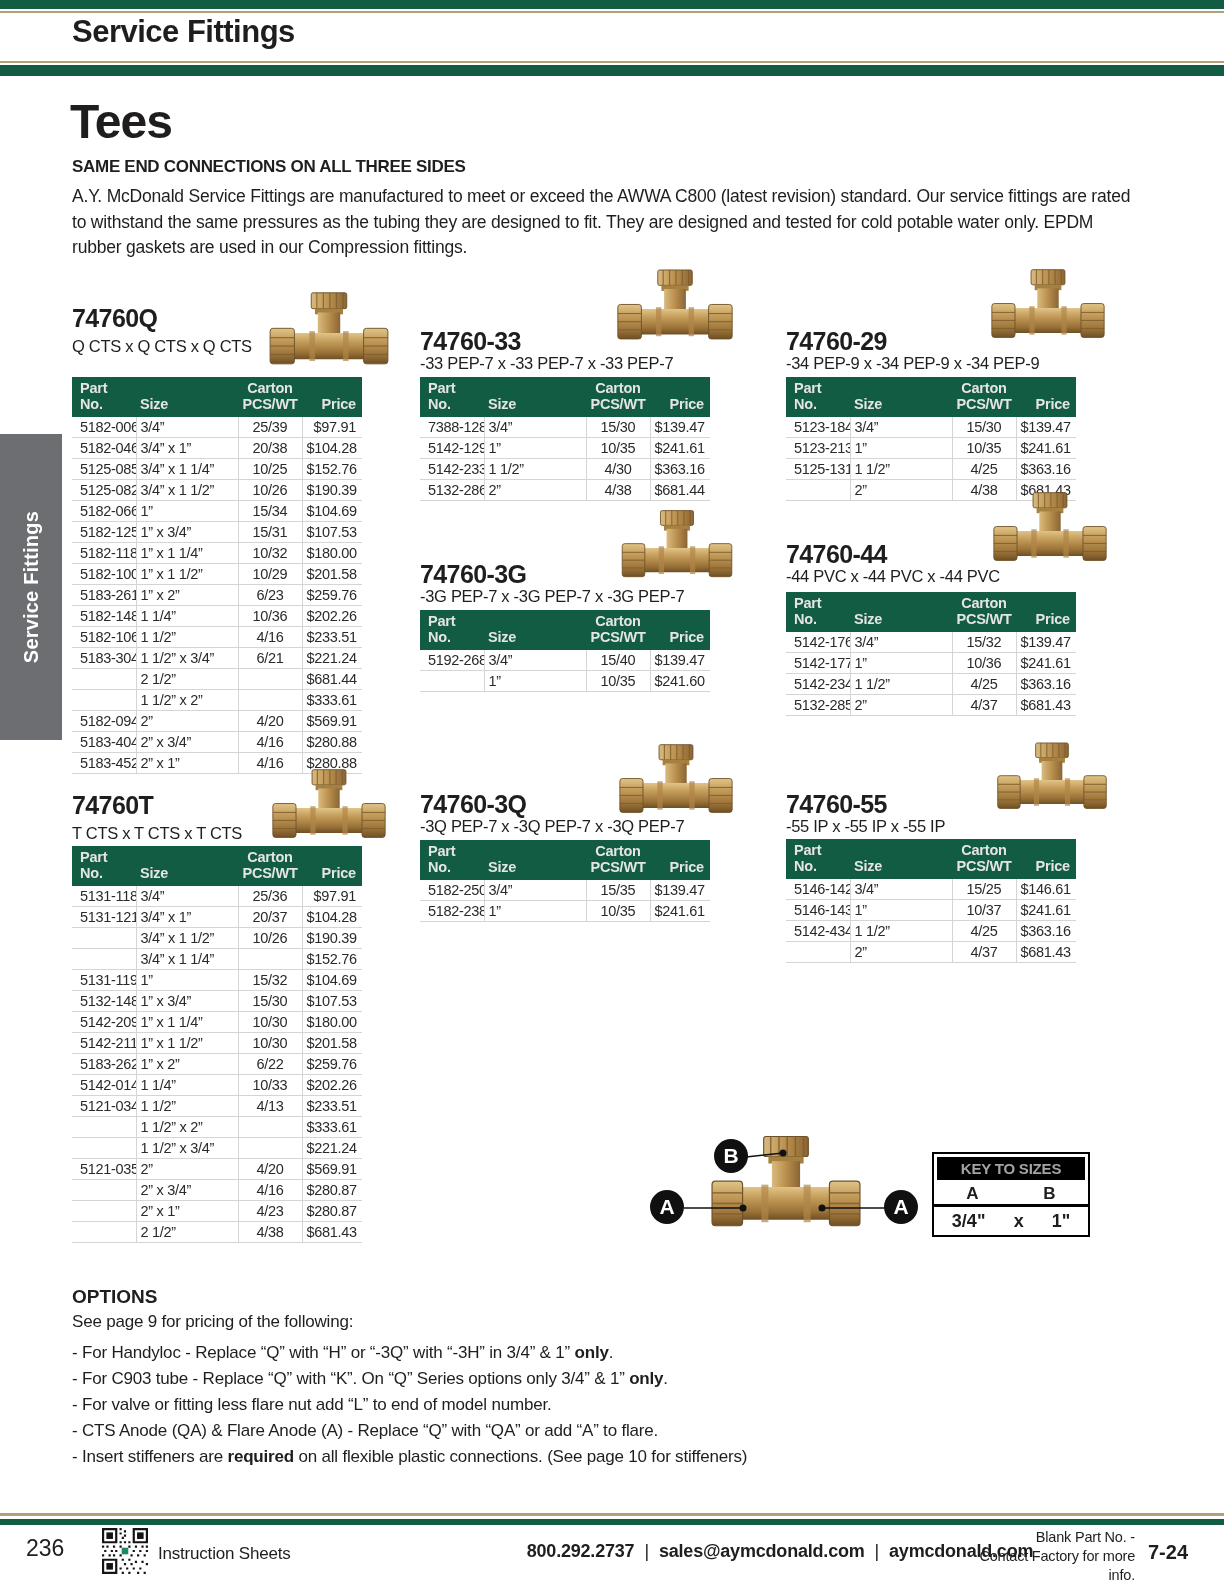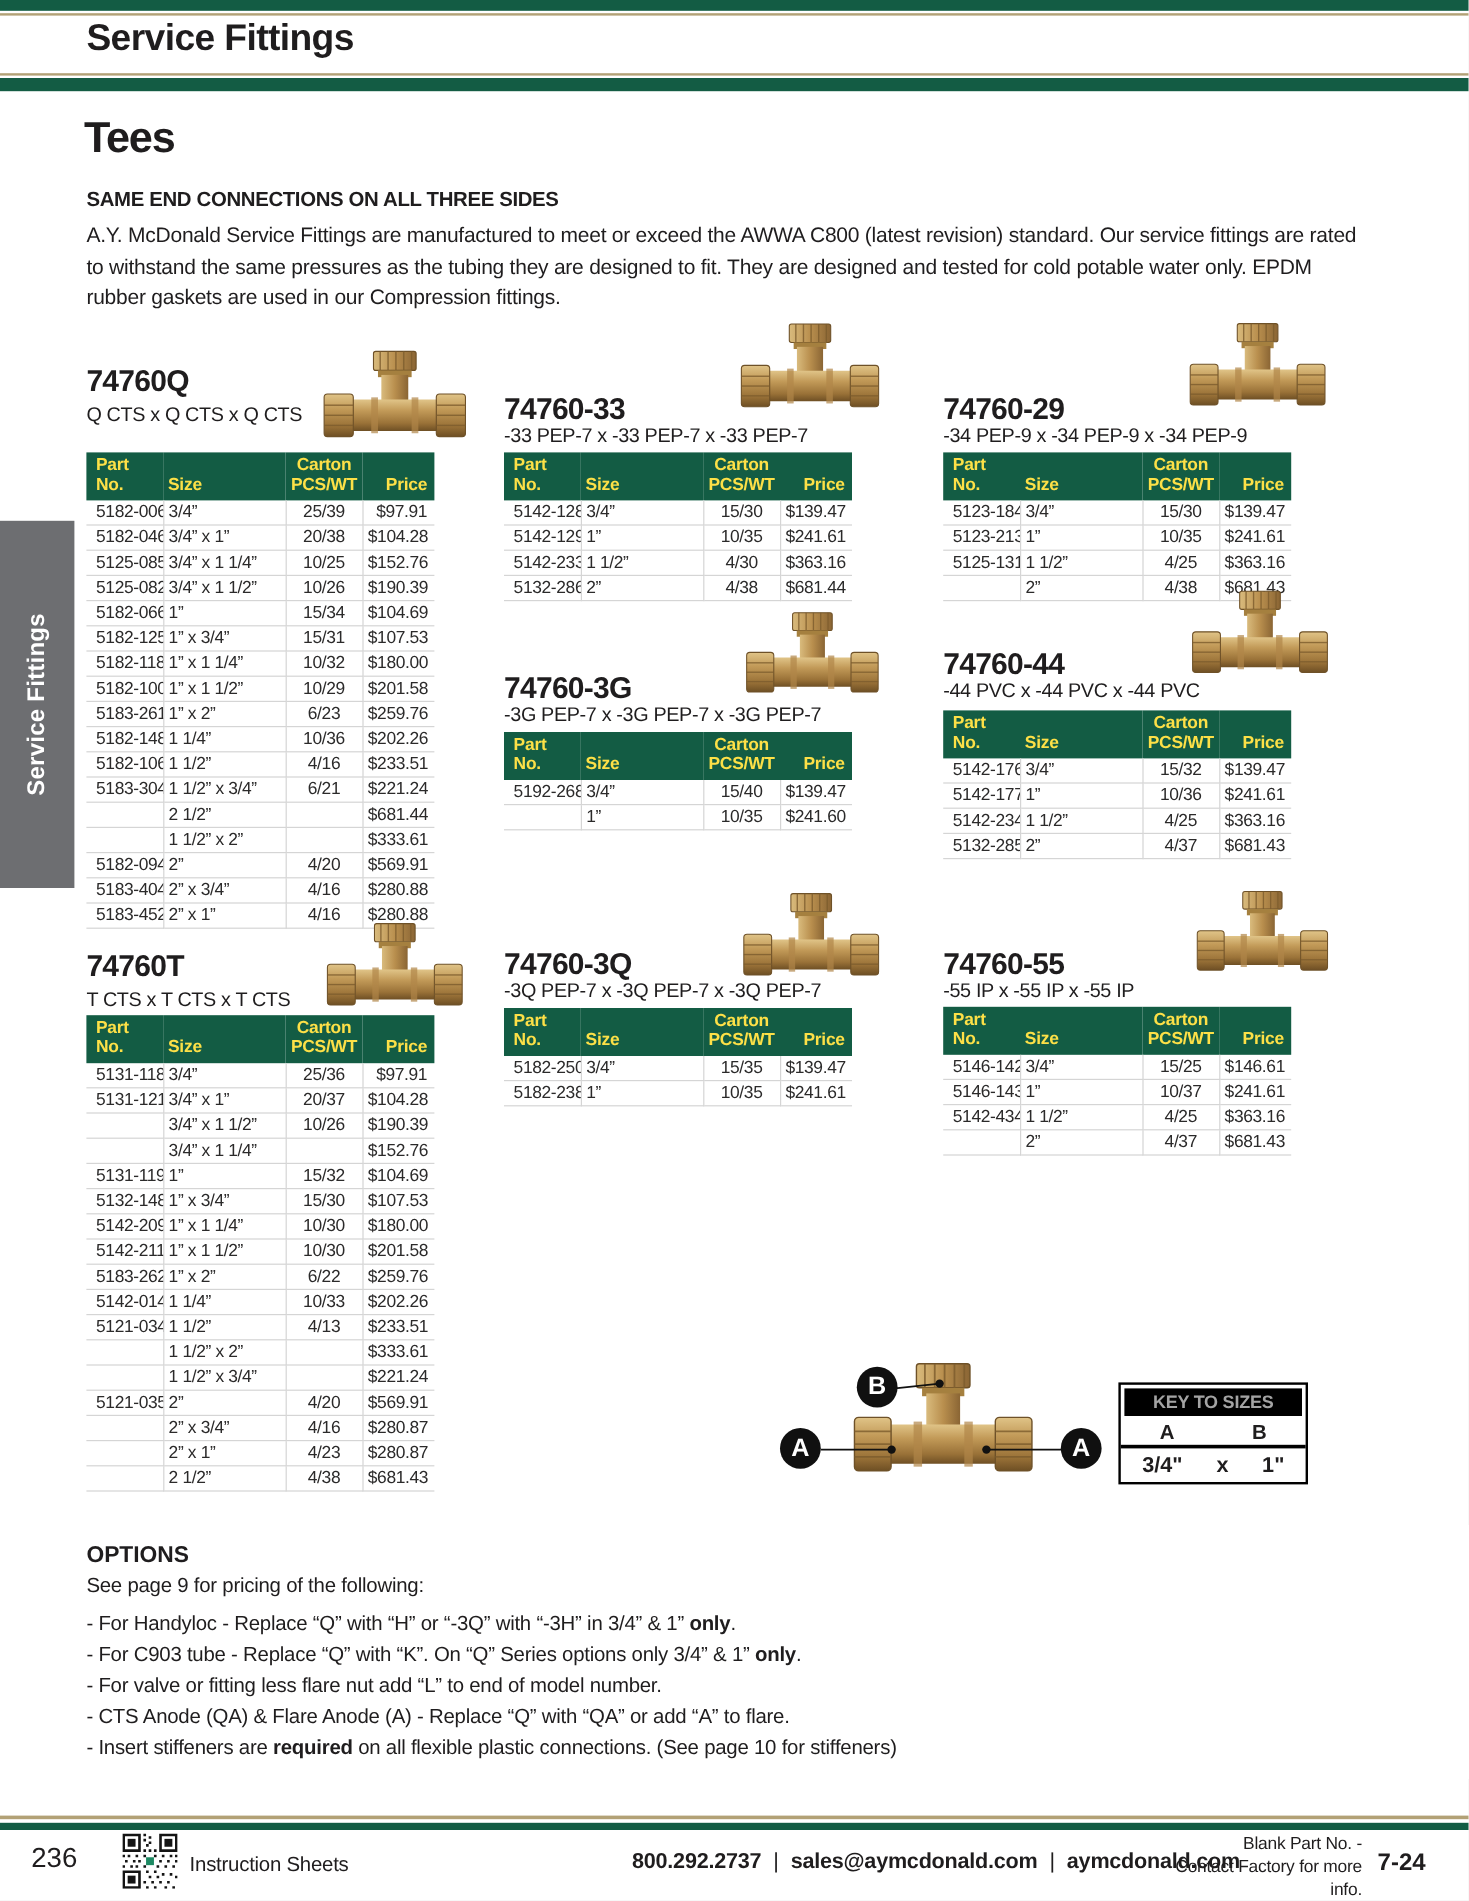--- a/index.html
+++ b/index.html
@@ -16,36 +16,36 @@
   .abs{position:absolute;}
 
   
   .h-bar1{left:0;top:0;width:100%;height:9px;background:var(--green);}
   .h-tan1{left:0;top:11px;width:100%;height:2px;background:var(--tan);}
   .h-title{left:72px;top:14px;font-size:31px;font-weight:bold;letter-spacing:-0.5px;}
   .h-tan2{left:0;top:61px;width:100%;height:2px;background:var(--tan);}
   .h-bar2{left:0;top:65px;width:100%;height:11px;background:var(--green);}
 
   
-  .tees-heading{left:70px;top:94px;font-size:36px;font-weight:bold;letter-spacing:-1px;}
+  .tees-heading{left:70px;top:94px;font-size:48px;font-weight:bold;letter-spacing:-1px;}
   .subhead{left:72px;top:157px;font-size:17px;font-weight:bold;letter-spacing:-0.3px;}
   .intro-para{left:72px;top:184px;width:1068px;font-size:17.5px;line-height:25.5px;letter-spacing:-0.2px;}
 
   
   .side-tab{left:0;top:434px;width:62px;height:306px;background:var(--gray);display:flex;align-items:center;justify-content:center;}
   .side-tab span{writing-mode:vertical-rl;transform:rotate(180deg);color:#fff;font-weight:bold;font-size:20px;letter-spacing:0.2px;}
 
   
   .product{position:absolute;}
   .p-model{position:absolute;left:0;font-size:25px;font-weight:bold;letter-spacing:-0.6px;}
   .p-ends{position:absolute;left:0;font-size:16.5px;letter-spacing:-0.3px;}
   .p-img{position:absolute;}
 
   table.ptable{position:absolute;left:0;border-collapse:collapse;table-layout:fixed;width:290px;}
-  .ptable th{background:var(--green);color:#fde047;font-size:14.5px;font-weight:bold;vertical-align:bottom;padding:3px 4px 5px 4px;letter-spacing:-0.2px;}
+  .ptable th{background:var(--green);color:#e5e5e5;font-size:14.5px;font-weight:bold;vertical-align:bottom;padding:3px 4px 5px 4px;letter-spacing:-0.2px;}
   .ptable thead tr{height:40px;}
   .ptable th.c0{width:64px;text-align:left;padding-left:8px;}
   .ptable th.c1{width:102px;text-align:left;}
   .ptable th.c2{width:64px;text-align:center;}
   .ptable th.c3{width:60px;text-align:right;padding-right:6px;}
   .ptable td{font-size:14.5px;height:20px;line-height:20px;padding:0 4px;border-bottom:1px solid var(--grid);color:#2b2a2a;letter-spacing:-0.3px;white-space:nowrap;overflow:hidden;}
   .ptable td.c0{padding-left:8px;border-right:1px solid var(--grid);}
   .ptable td.c1{border-right:1px solid var(--grid);}
   .ptable td.c2{text-align:center;border-right:1px solid var(--grid);}
   .ptable td.c3{text-align:right;padding-right:6px;}
@@ -425,21 +425,21 @@
               <div>Carton</div>
               <div>PCS/WT</div>
             </th>
             <th class="c3">
               <div>Price</div>
             </th>
           </tr>
         </thead>
         <tbody>
           <tr>
-            <td class="c0">5142-128</td>
+            <td class="c0">7388-128</td>
             <td class="c1">3/4”</td>
             <td class="c2">15/30</td>
             <td class="c3">$139.47</td>
           </tr>
           <tr>
             <td class="c0">5142-129</td>
             <td class="c1">1”</td>
             <td class="c2">10/35</td>
             <td class="c3">$241.61</td>
           </tr>

